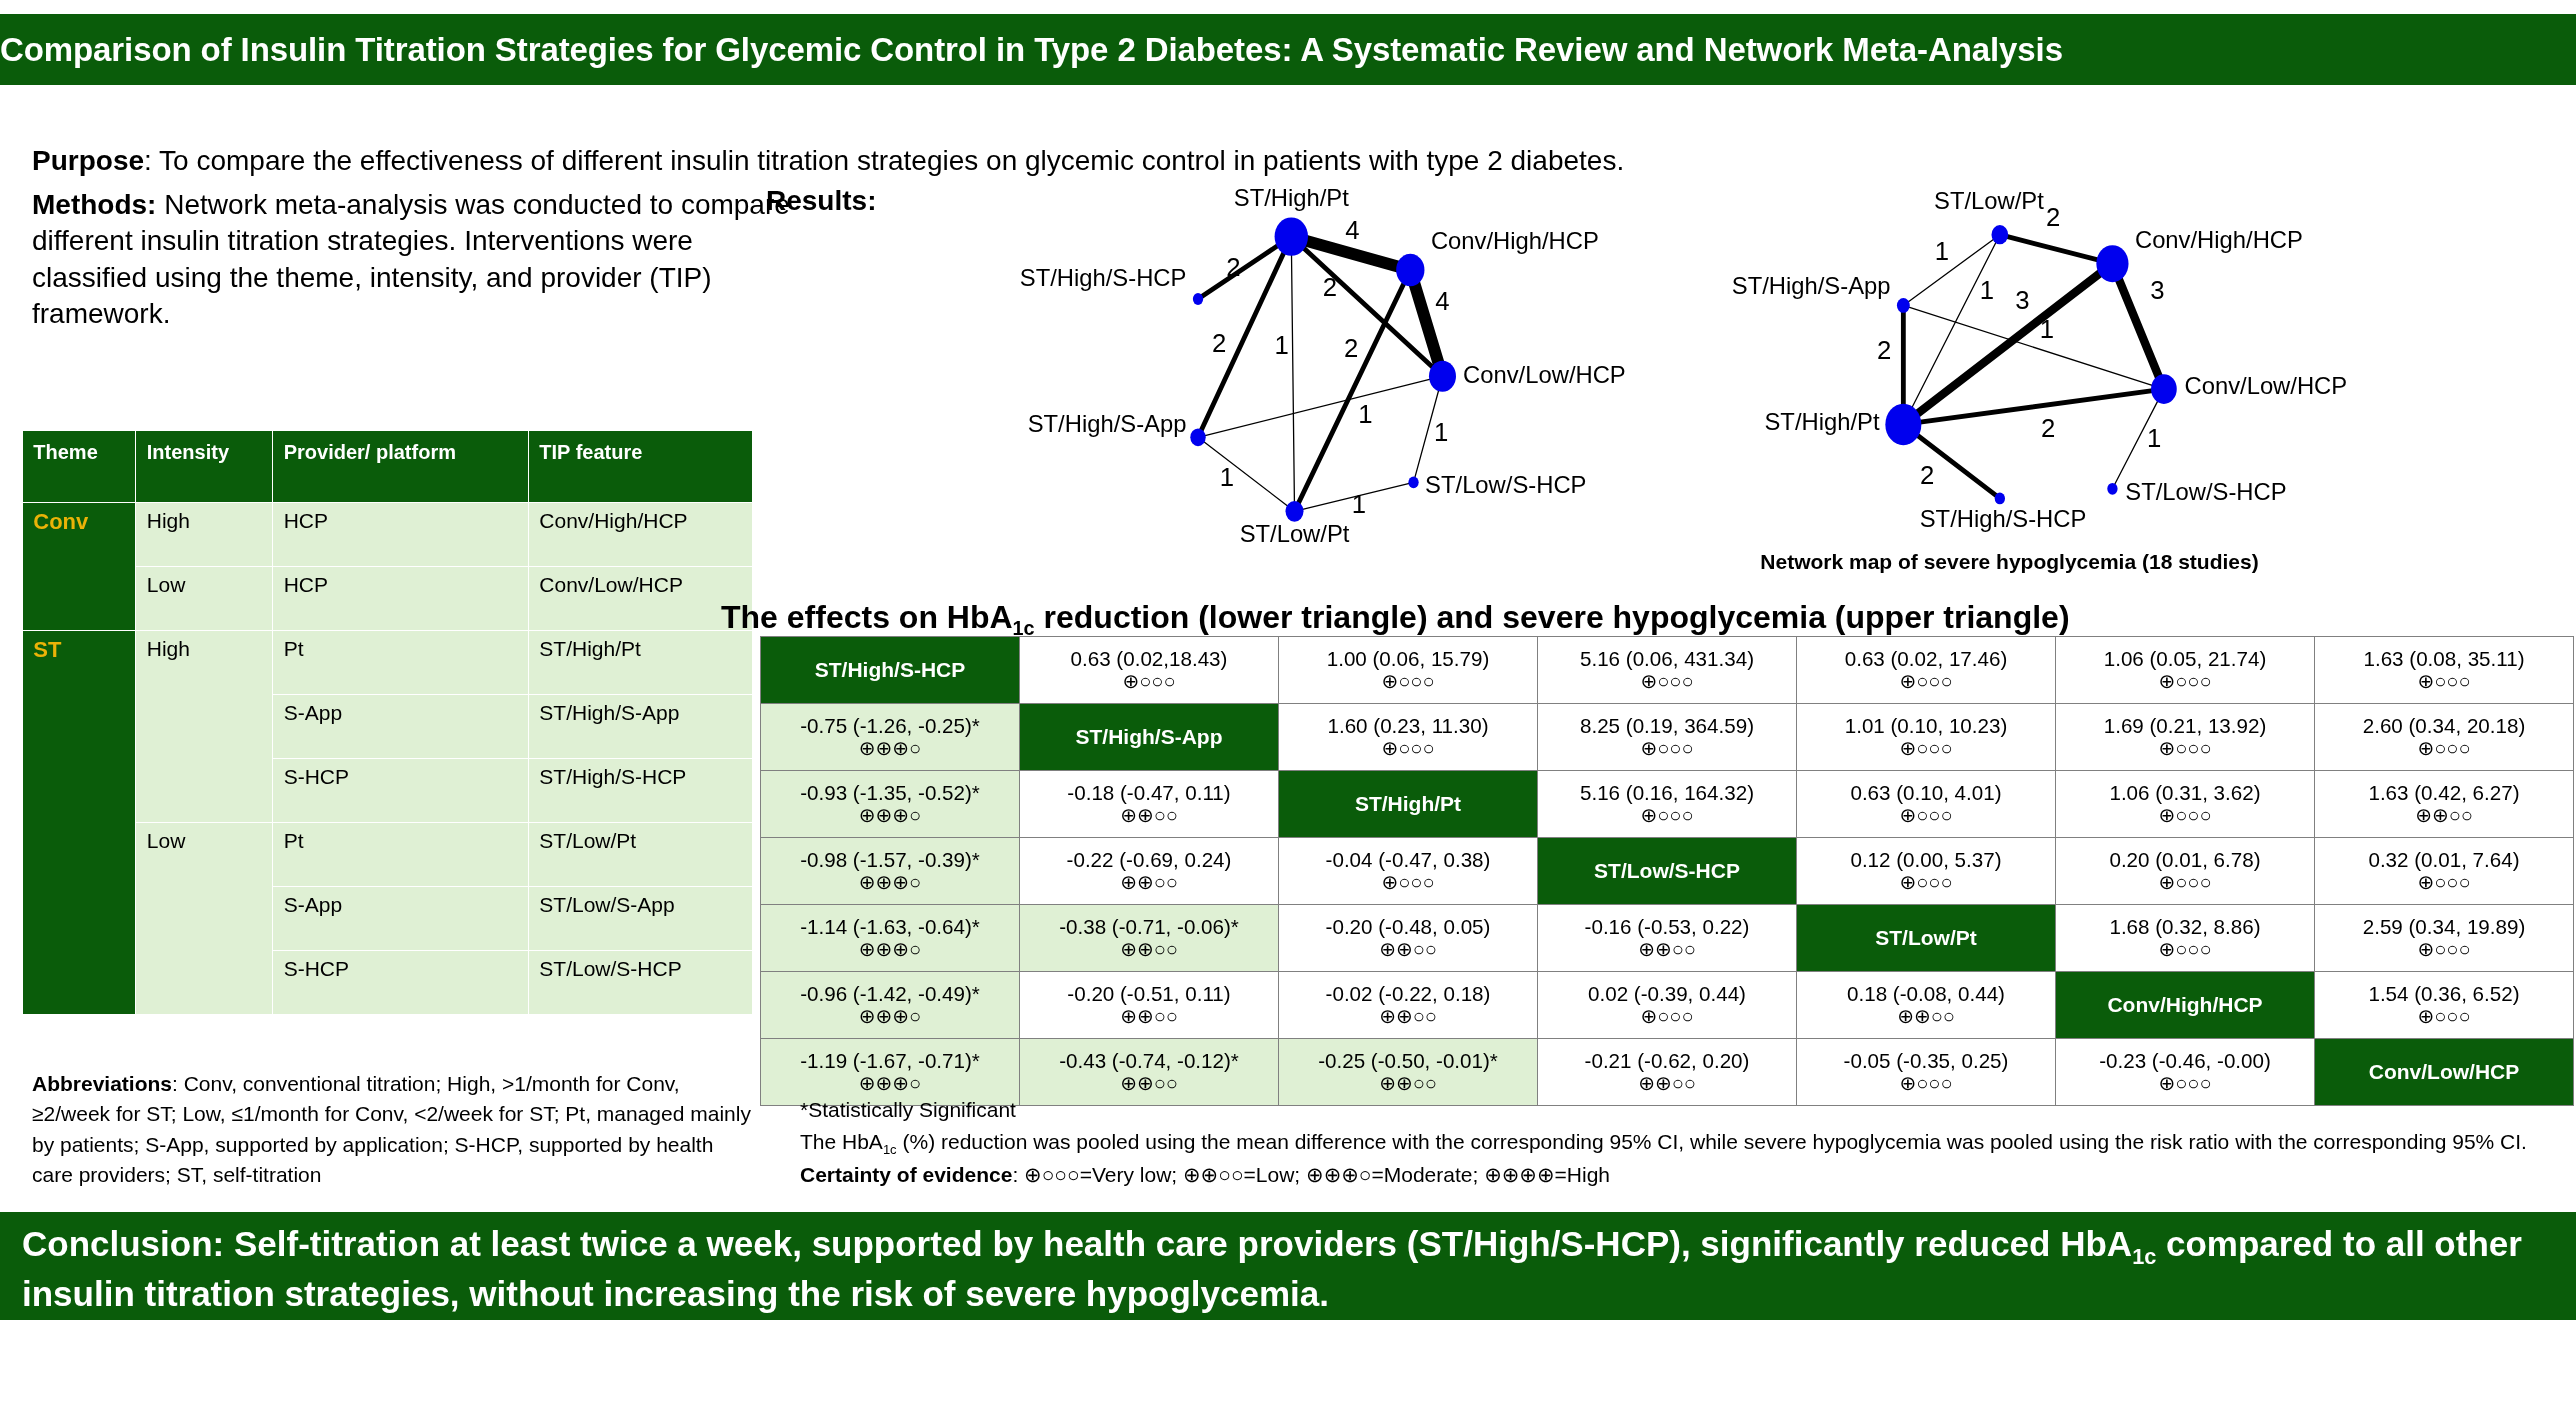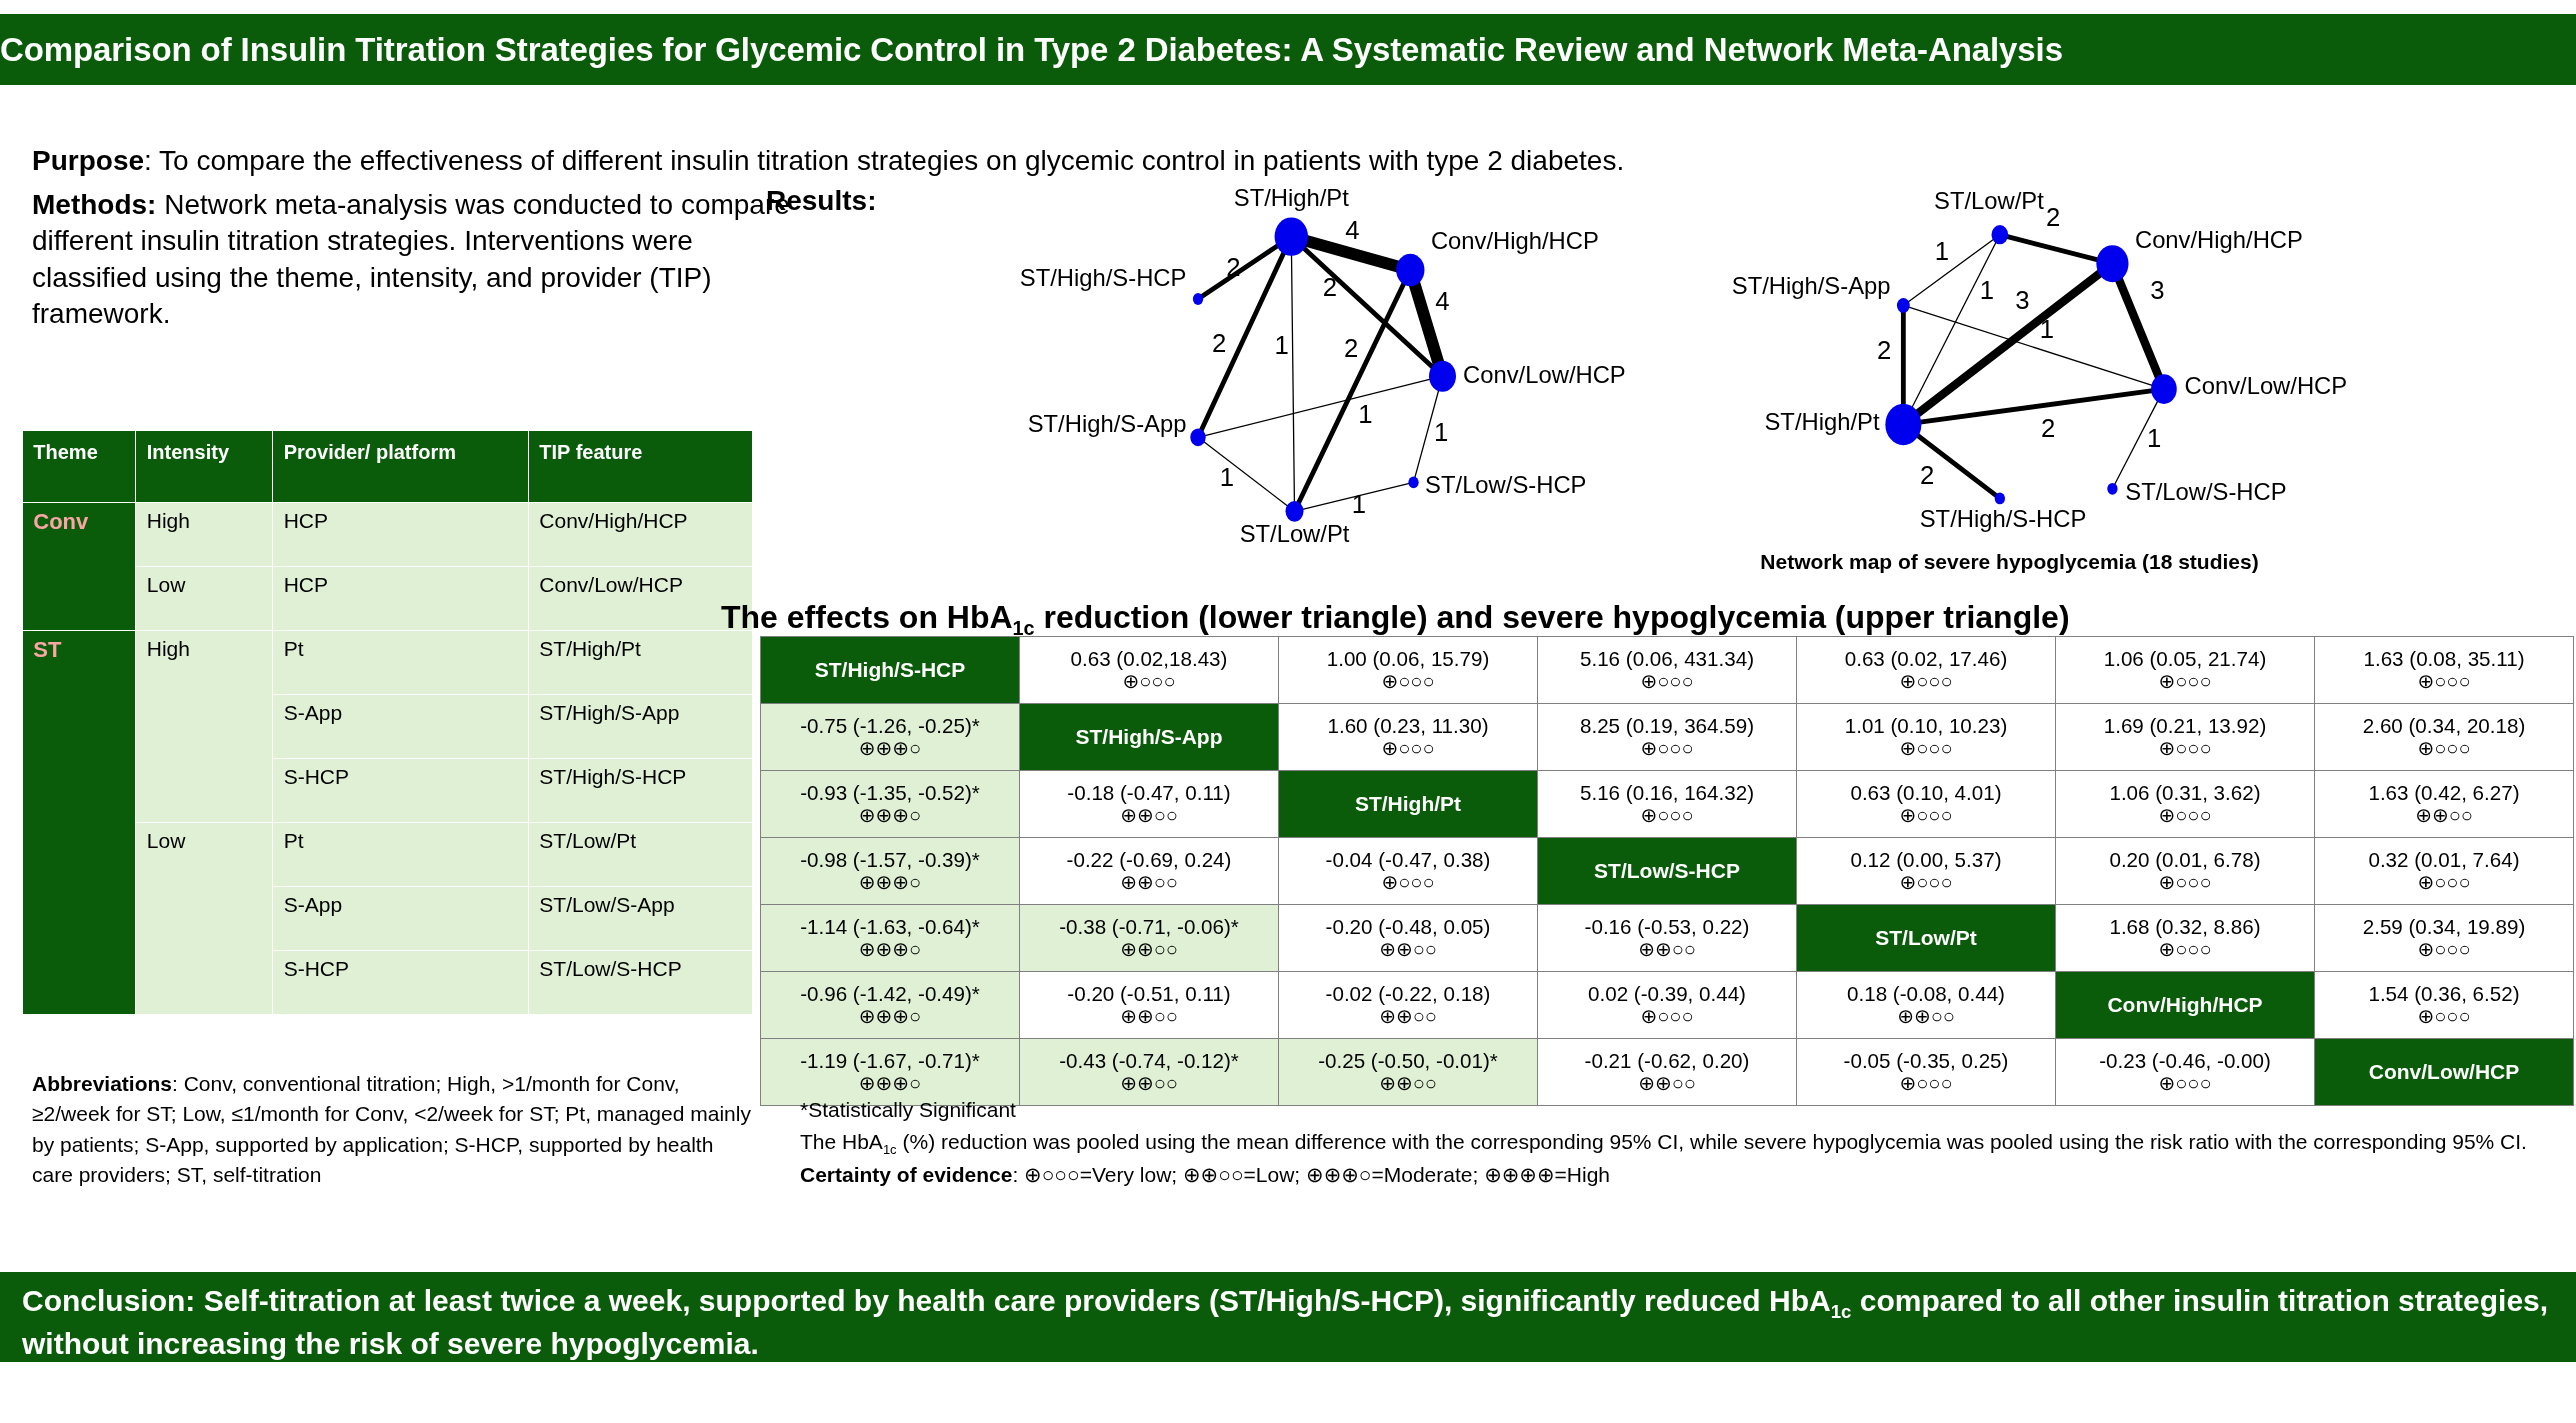--- a/index.html
+++ b/index.html
@@ -14,34 +14,34 @@
   }
   .banner {
     position:absolute; left:0; width:2576px;
     background:#0a5c0a;
     color:#ffffff;
     display:flex; align-items:center;
     font-weight:bold;
   }
   #title-banner { top:14px; height:71px; font-size:33px; letter-spacing:-0.1px; }
   #conclusion-banner {
-    top:1272px; height:90px; padding:9px 26px 0 22px;
-    font-size:30px; line-height:1.30; align-items:flex-start; display:block;
+    top:1212px; height:108px; padding:9px 26px 0 22px;
+    font-size:35px; line-height:1.30; align-items:flex-start; display:block;
   }
 
   
   #purpose { position:absolute; left:32px; top:143px; width:2054px; font-size:28px; line-height:1.25; }
   #methods { position:absolute; left:32px; top:187px; width:760px; font-size:28px; line-height:1.30; }
   b, .bold { font-weight:bold; }
 
   
   #tip-table { position:absolute; left:22px; top:430px; width:731px; border-collapse:collapse; font-size:21px; }
   #tip-table td, #tip-table th { border:1.3px solid #ffffff; padding:6.4px 10.3px; text-align:left; vertical-align:top; }
   #tip-table thead th { background:#0a5c0a; color:#ffffff; font-weight:bold; font-size:20px; height:72px; vertical-align:top; padding-top:10.3px;}
-  #tip-table td.theme { background:#0a5c0a; color:#fca5a5; font-weight:bold; font-size:22px; vertical-align:top; }
+  #tip-table td.theme { background:#0a5c0a; color:#eab308; font-weight:bold; font-size:22px; vertical-align:top; }
   #tip-table td.cell { background:#dff0d4; color:#000; }
   #tip-table tr { height:64px; }
 
   
   #abbrev { position:absolute; left:32px; top:1069px; width:721px; font-size:21px; line-height:1.45; }
 
   
   #results-label { position:absolute; left:766px; top:185px; font-size:28px; font-weight:bold; }
 
   

